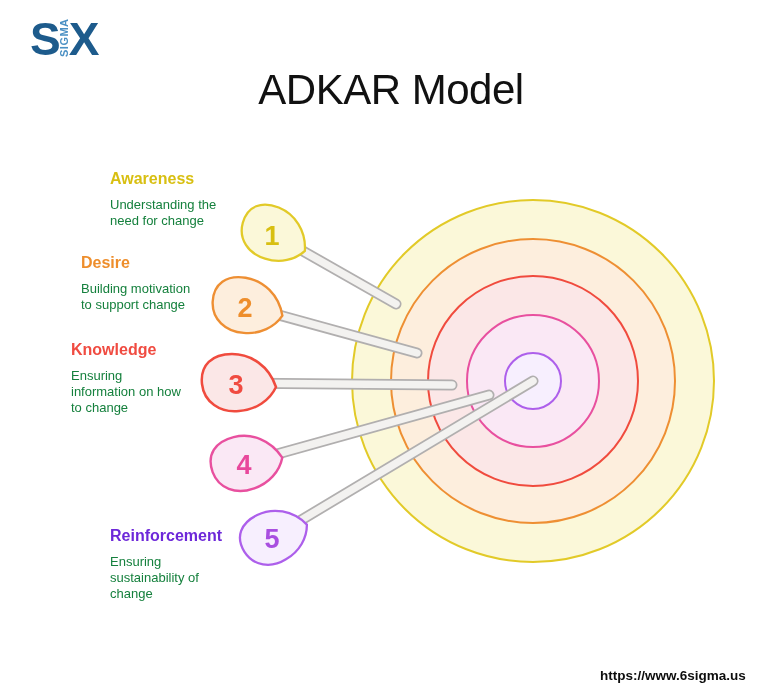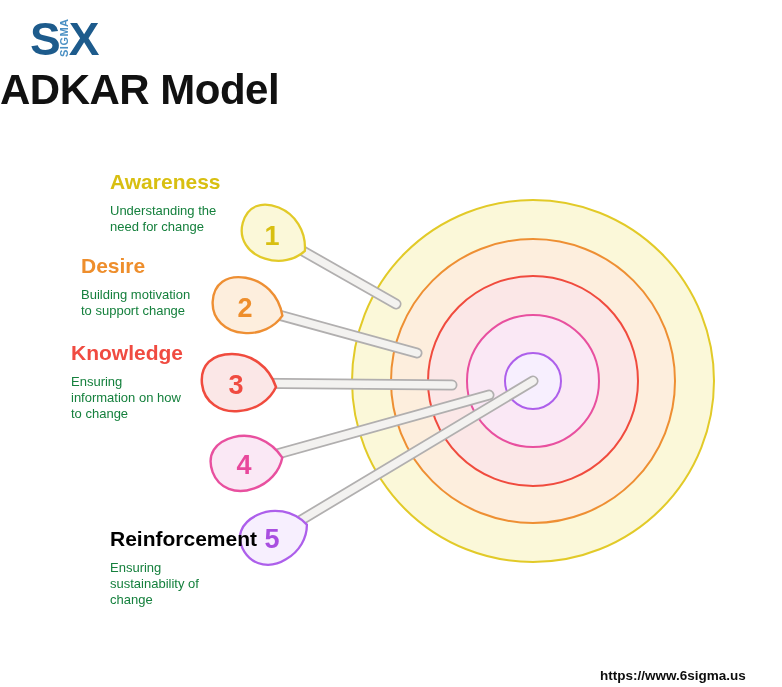--- a/index.html
+++ b/index.html
@@ -15,30 +15,30 @@
   }
   .logo-sigma {
     display:inline-block; writing-mode:vertical-rl; transform:rotate(180deg);
     font-size:11px; font-weight:700; letter-spacing:0.5px; line-height:1;
     margin:0 -1px; height:36px; text-align:center;
   }
 
   
   .title {
     position:absolute; left:0; top:66px; width:100%; margin:0;
-    font-size:42px; font-weight:700; color:#111111;
+    text-align:center; font-size:42px; font-weight:400; color:#111111;
     letter-spacing:-0.5px;
   }
 
   
   #diagram { position:absolute; left:0; top:0; width:782px; height:687px; }
 
   
   .step { position:absolute; }
-  .step-label { font-size:21px; font-weight:700; margin:0 0 9px 0; }
+  .step-label { font-size:16px; font-weight:700; margin:0 0 9px 0; }
   .step-desc  { font-size:13px; color:#15803d; line-height:1.24; white-space:pre-line; }
   .step-1 { left:110px; top:170px; }
   .step-2 { left:81px;  top:254px; }
   .step-3 { left:71px;  top:341px; }
   .step-4 { left:84px;  top:442px; }
   .step-5 { left:110px; top:527px; }
 
   
   .url {
     position:absolute; left:600px; top:668px;
@@ -100,21 +100,21 @@
 
   <div class="step step-3">
     <div class="step-label" style="color: rgb(240, 75, 65);">Knowledge</div>
     <div class="step-desc">Ensuring
 information on how
 to change</div>
   </div>
 
 
   <div class="step step-5">
-    <div class="step-label" style="color: #000000;">Reinforcement</div>
+    <div class="step-label" style="color: #6d28d9;">Reinforcement</div>
     <div class="step-desc">Ensuring
 sustainability of
 change</div>
   </div>
 
   <a class="url">https://www.6sigma.us</a>
 
 </div>
 
 </body></html>

